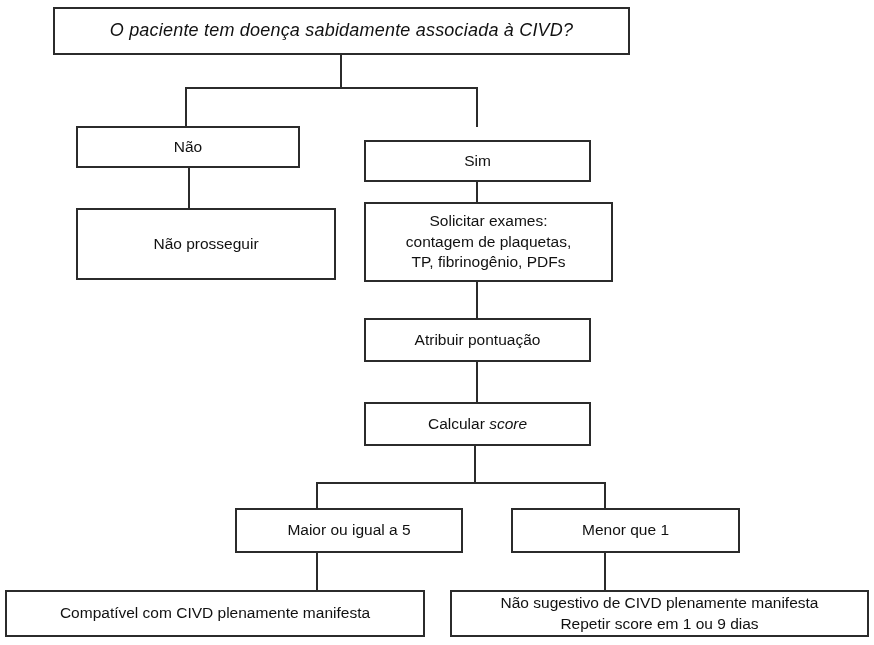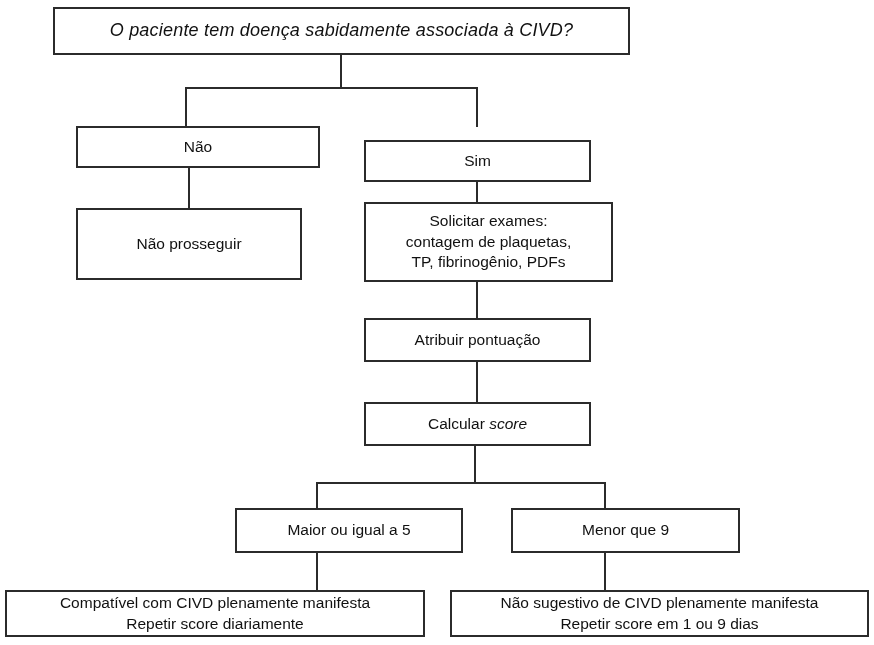--- a/index.html
+++ b/index.html
@@ -52,33 +52,33 @@
   </div>
 
   <div class="edge v" style="left:340px; top:55px; height:33px;"></div>
 
   <div class="edge h" style="left:185px; top:87px; width:293px;"></div>
 
   <div class="edge v" style="left:185px; top:87px; height:40px;"></div>
 
   <div class="edge v" style="left:476px; top:87px; height:40px;"></div>
 
-  <div class="node" style="left:76px; top:126px; width:244px; height:42px;">
+  <div class="node" style="left:76px; top:126px; width:224px; height:42px;">
     <span class="txt">Não</span>
   </div>
 
   <div class="node" style="left:364px; top:112px; width:227px; height:42px;margin-top:28px;">
     <span class="txt">Sim</span>
   </div>
 
   <div class="edge v" style="left:188px; top:168px; height:40px;"></div>
 
   <div class="edge v" style="left:476px; top:168px; height:34px;"></div>
 
-  <div class="node" style="left:76px; top:208px; width:226px; height:72px;justify-content:flex-end;">
+  <div class="node" style="left:76px; top:208px; width:260px; height:72px;justify-content:flex-end;">
     <span class="txt">Não prosseguir</span>
   </div>
 
   <div class="node" style="left:364px; top:202px; width:249px; height:80px;">
     <span class="txt">
       <span class="line">Solicitar exames:</span>
       <span class="line">contagem de plaquetas,</span>
       <span class="line">TP, fibrinogênio, PDFs</span>
     </span>
   </div>
@@ -99,30 +99,29 @@
 
   <div class="edge h" style="left:316px; top:482px; width:290px;"></div>
   <div class="edge v" style="left:316px; top:482px; height:26px;"></div>
   <div class="edge v" style="left:604px; top:482px; height:26px;"></div>
 
   <div class="node" style="left:235px; top:508px; width:228px; height:45px;">
     <span class="txt">Maior ou igual a 5</span>
   </div>
 
   <div class="node" style="left:511px; top:508px; width:229px; height:45px;">
-    <span class="txt">Menor que 9</span>
+    <span class="txt">Menor que 1</span>
   </div>
 
   <div class="edge v" style="left:316px; top:553px; height:37px;"></div>
   <div class="edge v" style="left:604px; top:553px; height:37px;"></div>
 
   <div class="node" style="left:5px; top:590px; width:420px; height:47px;">
     <span class="txt">
       <span class="line">Compatível com CIVD plenamente manifesta</span>
-      <span class="line">Repetir score diariamente</span>
     </span>
   </div>
 
   <div class="node" style="left:450px; top:590px; width:419px; height:47px;">
     <span class="txt">
       <span class="line">Não sugestivo de CIVD plenamente manifesta</span>
       <span class="line">Repetir score em 1 ou 9 dias</span>
     </span>
   </div>
 

